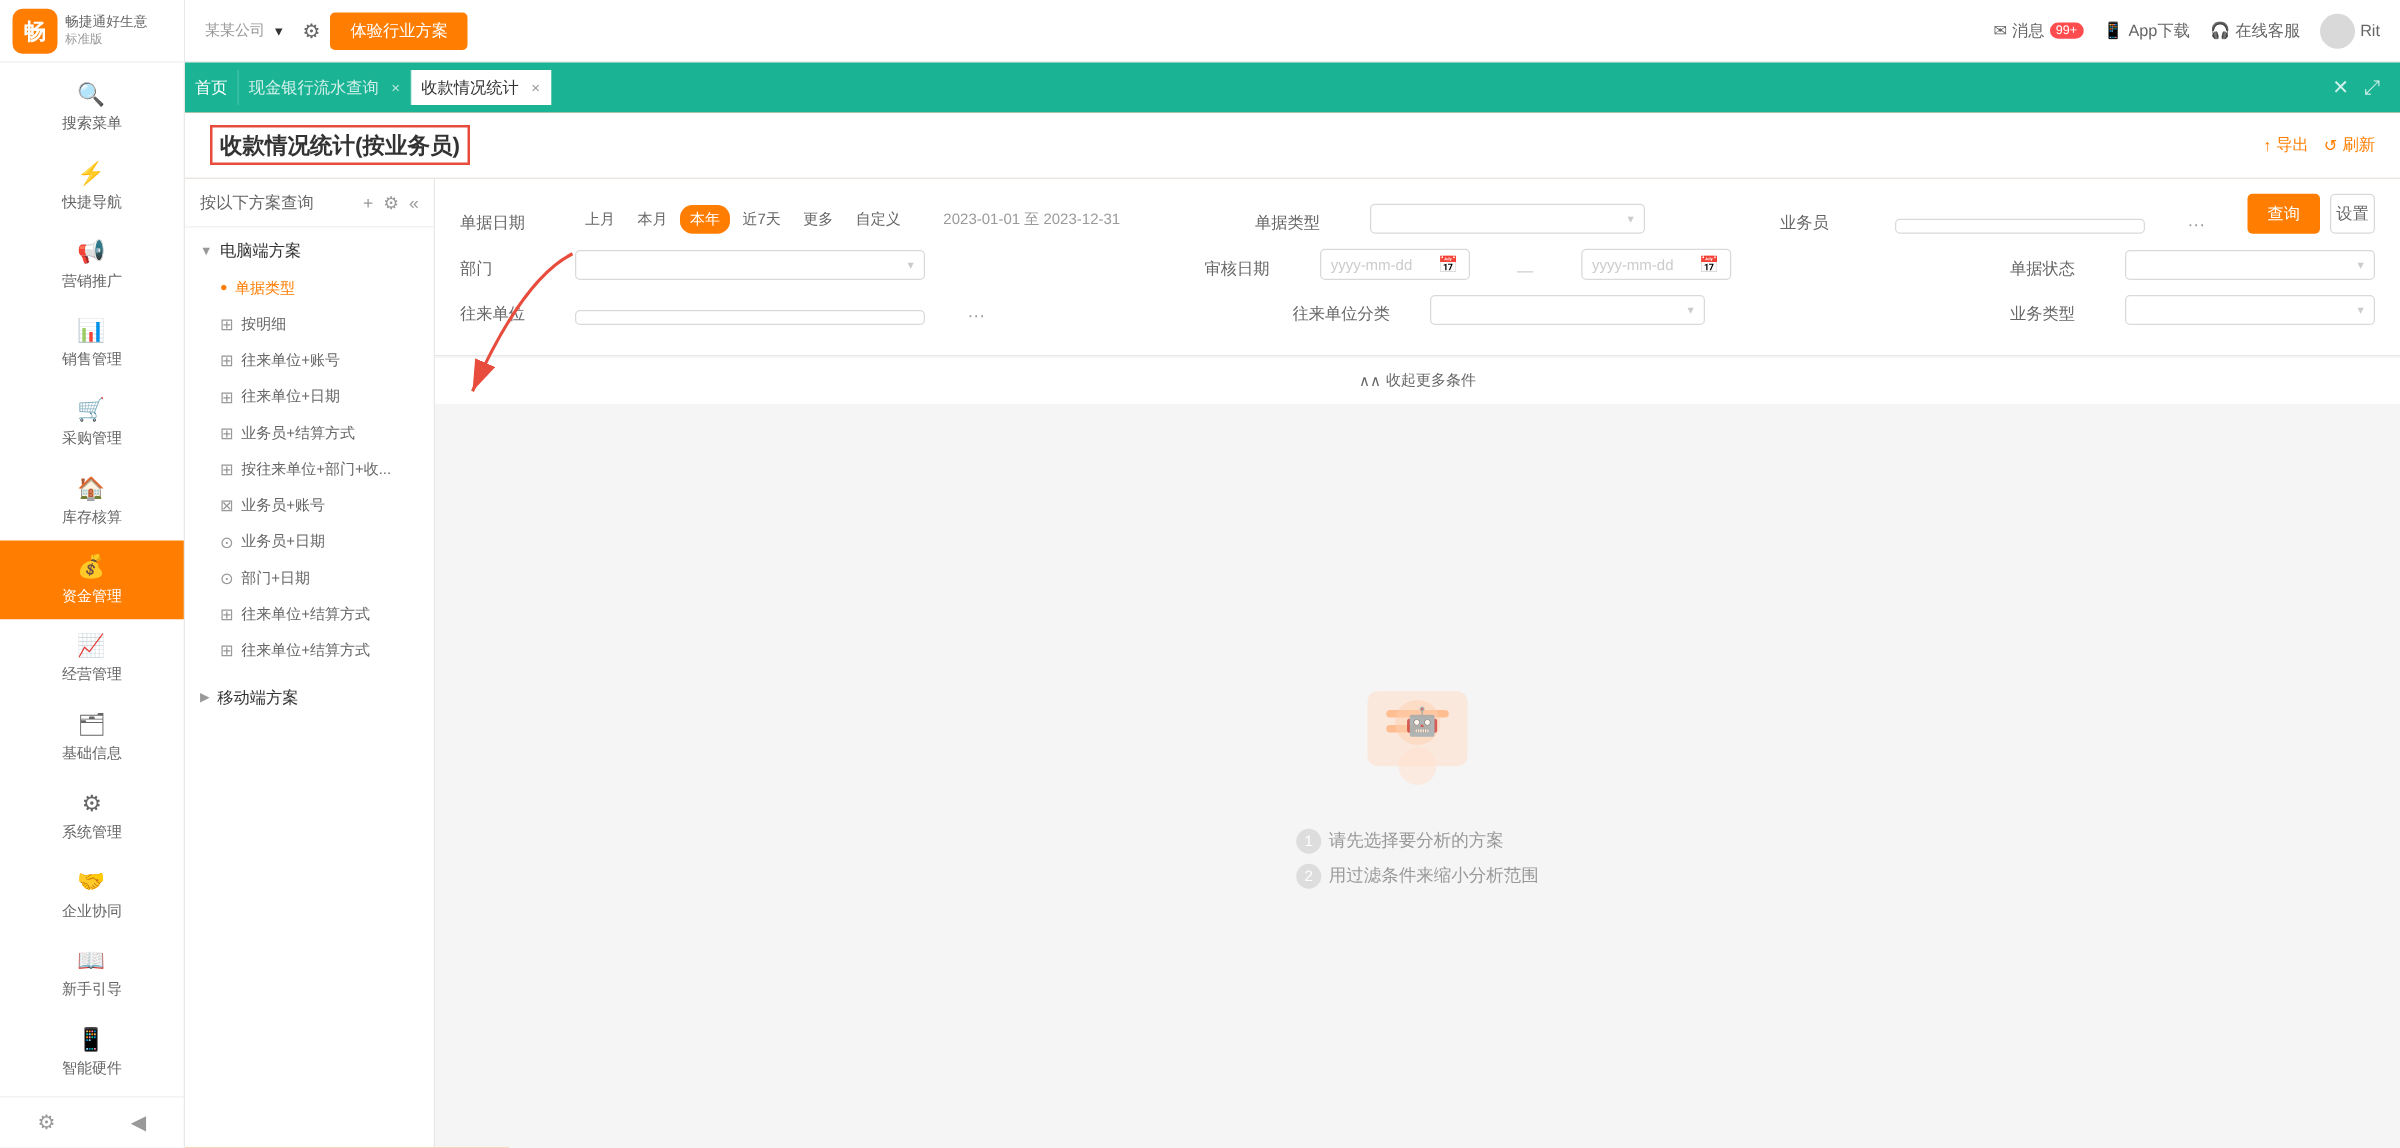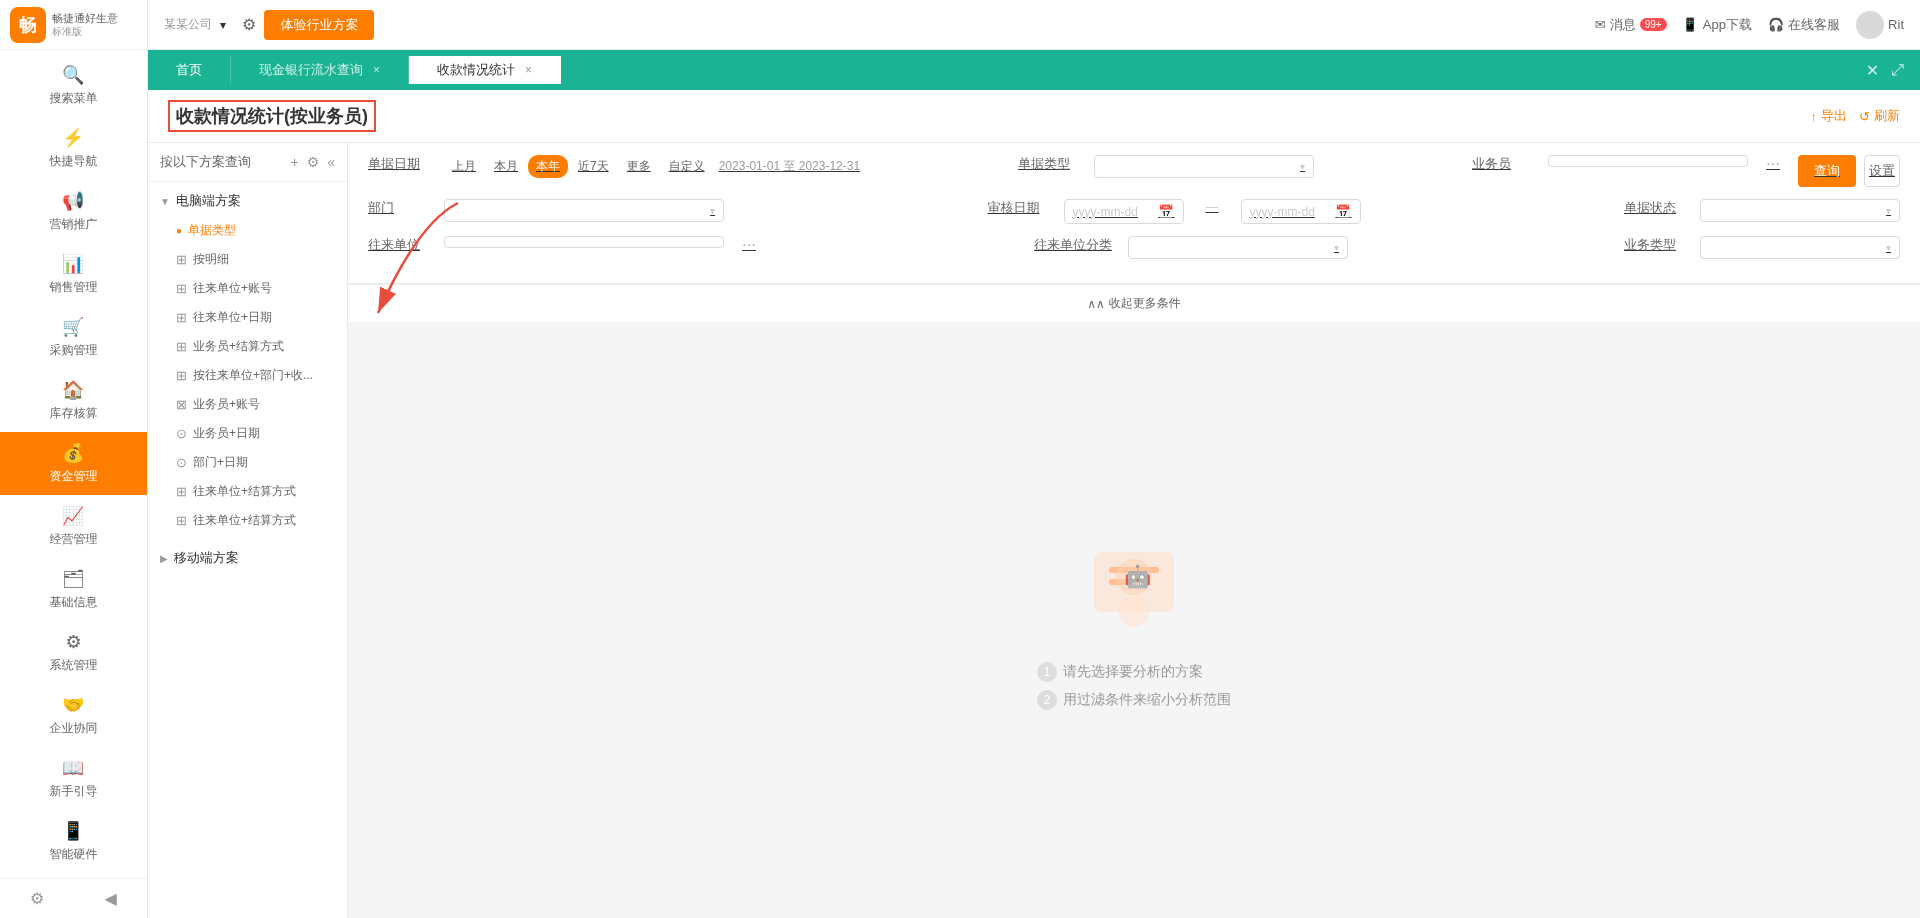--- a/index.html
+++ b/index.html
@@ -31,45 +31,45 @@
     .header-dropdown { font-size: 12px; color: #333; cursor: pointer; }
     .header-gear { font-size: 16px; color: #666; cursor: pointer; margin-left: 8px; }
     .trial-btn { background: #ff7d00; color: #fff; border: none; border-radius: 4px; padding: 6px 16px; font-size: 13px; cursor: pointer; text-align: right; }
     .header-right { display: flex; align-items: center; gap: 16px; }
     .header-right-item { display: flex; align-items: center; gap: 4px; font-size: 13px; color: #666; cursor: pointer; }
     .badge { background: #ff4d4f; color: #fff; border-radius: 10px; padding: 1px 5px; font-size: 10px; }
     .user-avatar { width: 28px; height: 28px; background: #d9d9d9; border-radius: 50%; }
 
     
     .tab-bar { height: 40px; background: #1ab394; display: flex; align-items: center; padding: 0 0; flex-shrink: 0; position: relative; }
-    .tab-item { display: flex; align-items: center; padding: 0 28px; height: 28px; font-size: 13px; color: rgba(255,255,255,0.8); cursor: pointer; border-right: 1px solid rgba(255,255,255,0.2); gap: 6px; }
+    .tab-item { display: flex; align-items: center; padding: 0 8px; height: 28px; font-size: 13px; color: rgba(255,255,255,0.8); cursor: pointer; border-right: 1px solid rgba(255,255,255,0.2); gap: 6px; }
     .tab-item.home { color: #fff; }
     .tab-item.active { background: #fff; color: #333; text-align: center; }
     .tab-item.active .tab-close { color: #999; }
     .tab-close { font-size: 12px; color: rgba(255,255,255,0.7); cursor: pointer; margin-left: 4px; }
     .tab-bar-right { margin-left: auto; display: flex; align-items: center; gap: 12px; padding-right: 16px; }
     .tab-bar-btn { color: rgba(255,255,255,0.8); font-size: 16px; cursor: pointer; }
 
     
     .content-area { flex: 1; overflow: hidden; display: flex; flex-direction: column; background: #f97316; }
 
     
     .page-header { background: #fff; padding: 10px 20px; display: flex; align-items: center; justify-content: space-between; border-bottom: 1px solid #e8e8e8; flex-shrink: 0; }
     .page-title { font-size: 18px; font-weight: bold; color: #333; border: 2px solid #e74c3c; padding: 2px 6px; }
     .page-actions { display: flex; gap: 12px; }
     .page-action-btn { display: flex; align-items: center; gap: 4px; color: #ff7d00; font-size: 13px; cursor: pointer; }
 
     
     .filter-panel { background: #fff; padding: 12px 20px; border-bottom: 1px solid #e8e8e8; flex-shrink: 0; }
-    .filter-row { display: flex; align-items: flex-start; gap: 16px; margin-bottom: 12px; text-decoration: underline; }
+    .filter-row { display: flex; align-items: flex-end; gap: 32px; margin-bottom: 12px; }
     .filter-label { color: #666; font-size: 13px; min-width: 60px; }
     .filter-date-tabs { display: flex; align-items: center; gap: 2px; }
     .date-tab { padding: 3px 8px; font-size: 12px; color: #666; cursor: pointer; border-radius: 2px; }
     .date-tab.active { background: #ff7d00; color: #fff; border-radius: 10px; }
-    .date-range { font-size: 12px; color: #999; margin-left: 4px; }
+    .date-range { font-size: 12px; color: #999; margin-left: 24px; }
     .filter-select { border: 1px solid #d9d9d9; border-radius: 4px; padding: 5px 8px; font-size: 12px; color: #666; background: #fff; cursor: pointer; display: flex; align-items: center; justify-content: space-between; min-width: 180px; }
     .filter-select span { color: #ccc; }
     .caret { font-size: 10px; color: #999; margin-left: 4px; }
     .filter-actions { margin-left: auto; display: flex; gap: 8px; }
     .query-btn { background: #ff7d00; color: #fff; border: none; border-radius: 4px; padding: 6px 16px; font-size: 13px; cursor: pointer; }
     .set-btn { background: #fff; color: #666; border: 1px solid #d9d9d9; border-radius: 4px; padding: 6px 4px; font-size: 13px; cursor: pointer; }
     .filter-date-input { border: 1px solid #d9d9d9; border-radius: 4px; padding: 4px 8px; font-size: 12px; color: #ccc; background: #fff; min-width: 110px; display: flex; align-items: center; justify-content: space-between; }
     .dash { color: #ccc; margin: 0 6px; }
     .date-cal-icon { color: #999; font-size: 13px; }
     .filter-more { color: #999; font-size: 14px; cursor: pointer; margin: 0 2px; }

